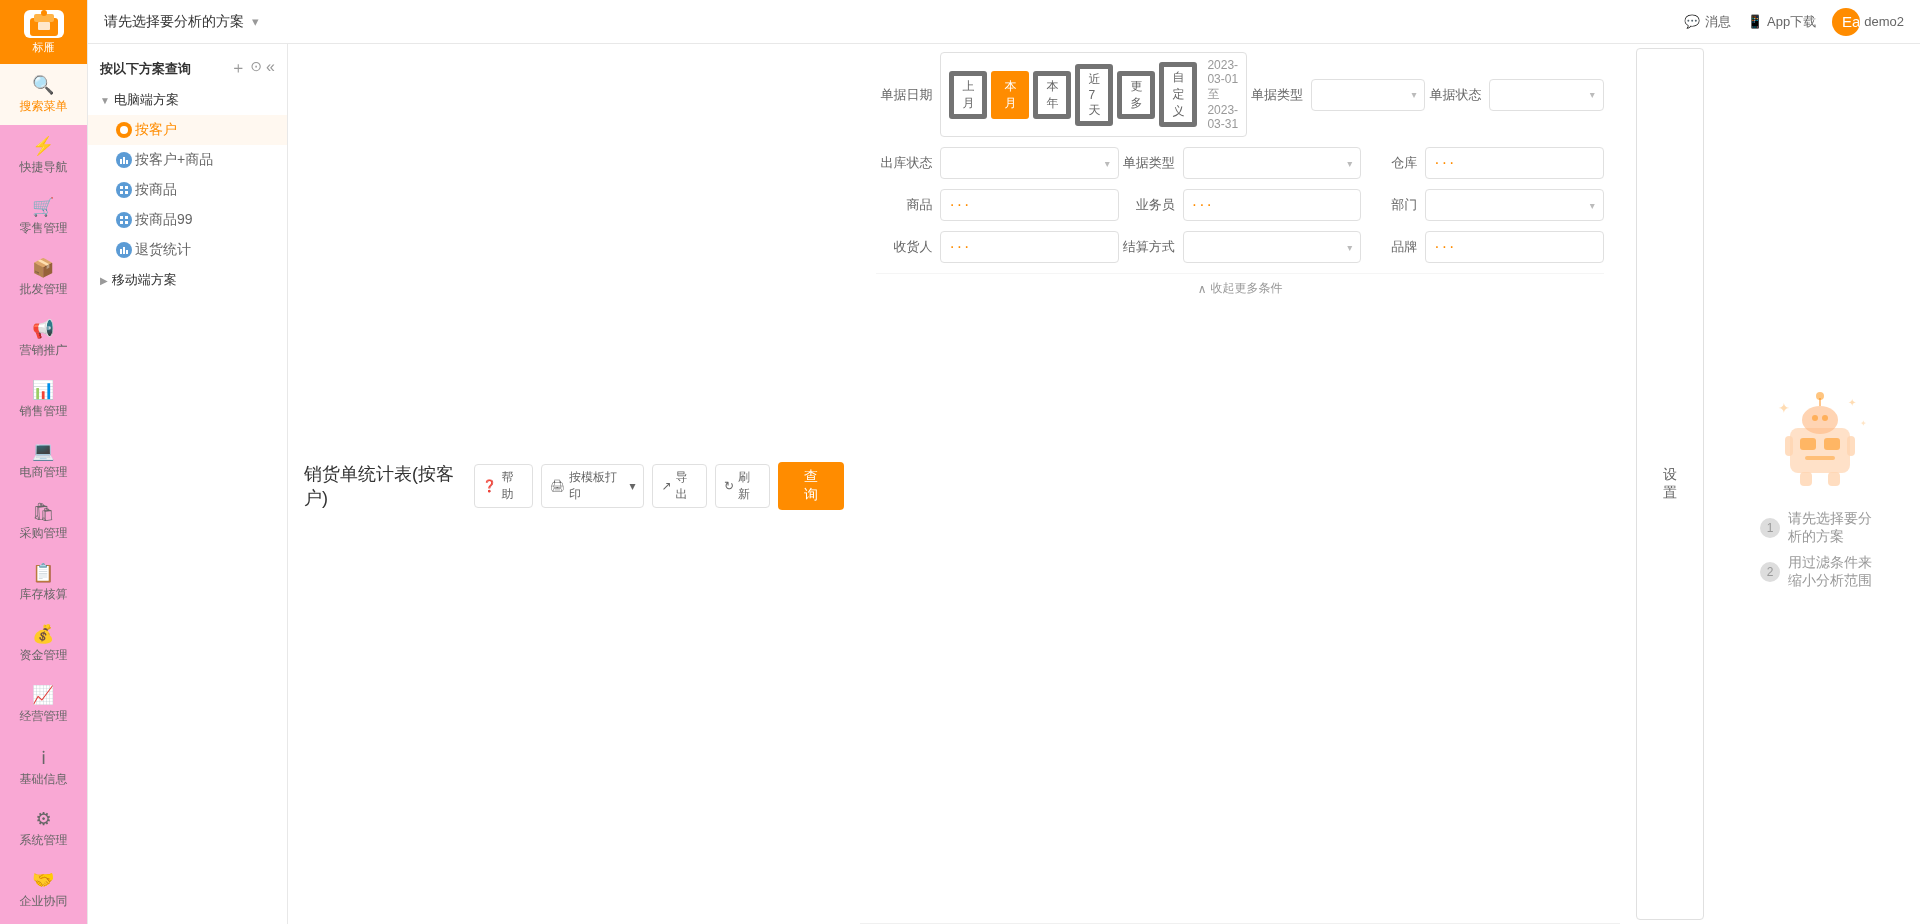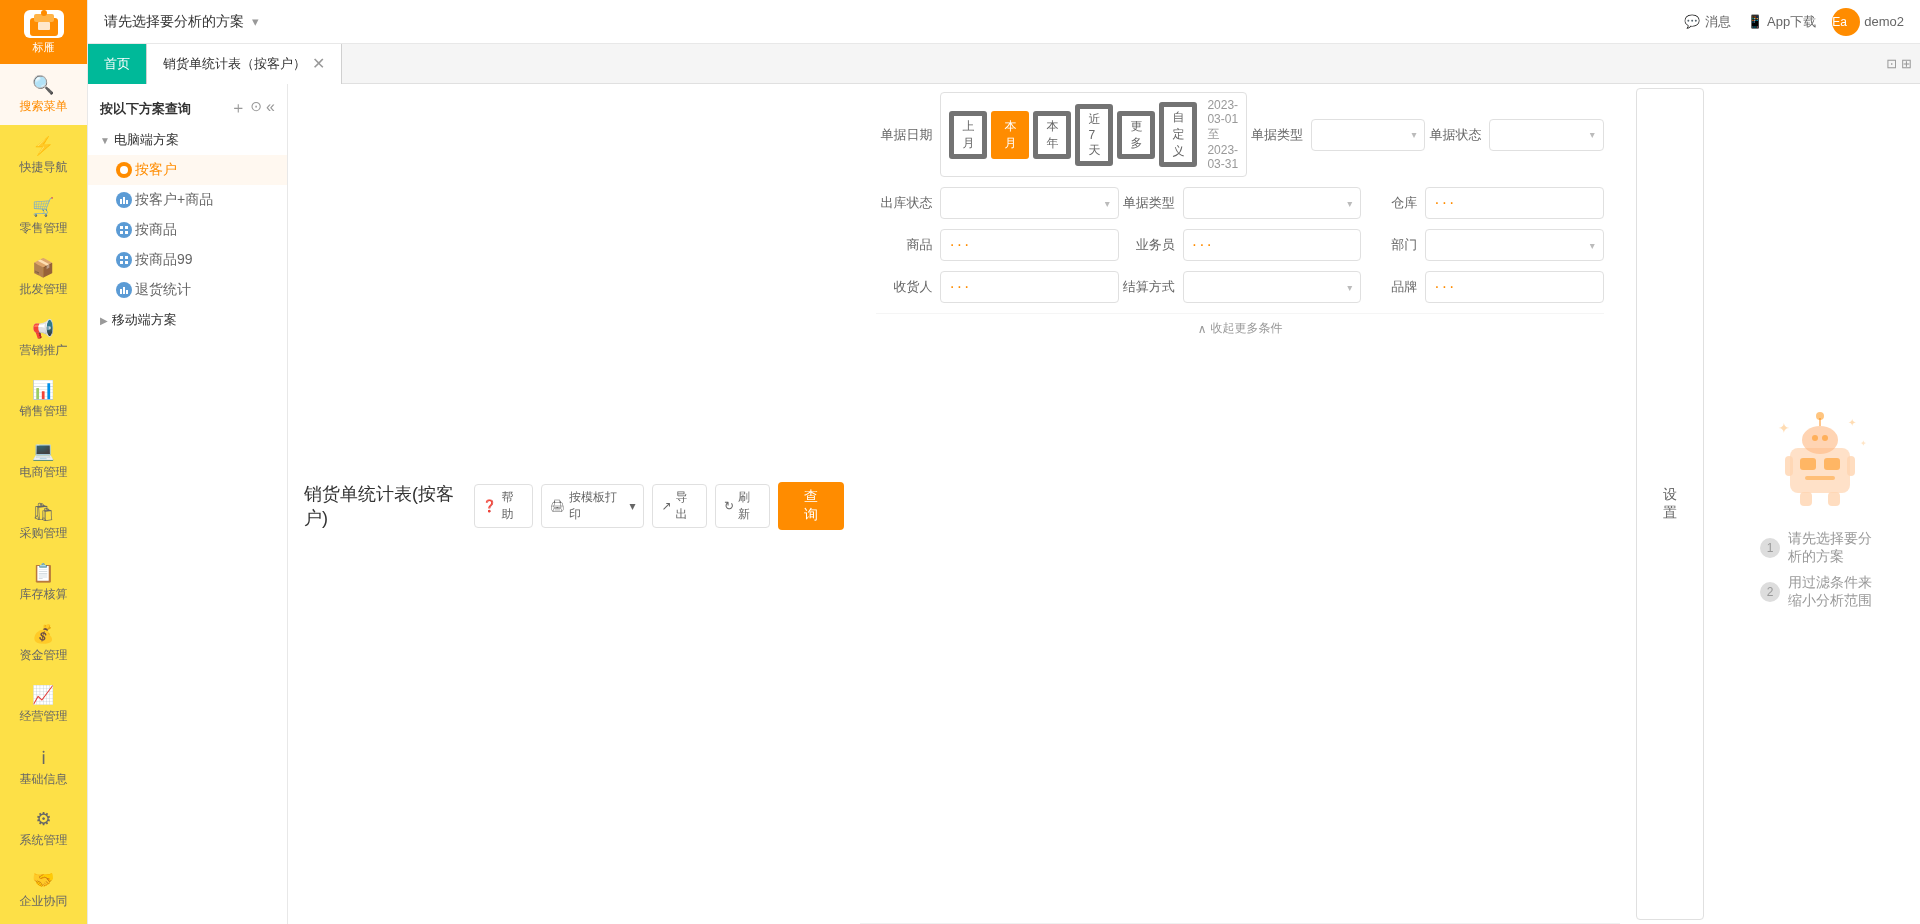--- a/index.html
+++ b/index.html
@@ -1,39 +1,39 @@
 <!DOCTYPE html>
 <html><head>
   <meta charset="utf-8">
   <style>
     * { box-sizing: border-box; margin: 0; padding: 0; }
     body { font-family: 'Microsoft YaHei', Arial, sans-serif; font-size: 13px; background: #f5f5f5; color: #333; display: flex; height: 924px; overflow: hidden; }
 
     
-    .sidebar { width: 88px; background: #fde047; display: flex; flex-direction: column; align-items: center; border-right: 1px solid #e8e8e8; height: 100%; flex-shrink: 0; }
+    .sidebar { width: 88px; background: #f9a8d4; display: flex; flex-direction: column; align-items: center; border-right: 1px solid #e8e8e8; height: 100%; flex-shrink: 0; }
     .logo-area { width: 100%; background: #ff8c00; display: flex; flex-direction: column; align-items: center; justify-content: center; padding: 10px 0; height: 64px; }
     .logo-icon { width: 40px; height: 36px; background: #fff; border-radius: 6px; display: flex; align-items: center; justify-content: center; }
     .logo-icon svg { width: 32px; height: 28px; }
     .logo-text { color: #fff; font-size: 11px; margin-top: 2px; }
     .sidebar-menu { width: 100%; flex: 1; overflow-y: auto; }
     .sidebar-item { width: 100%; display: flex; flex-direction: column; align-items: center; padding: 10px 0; cursor: pointer; color: #666; font-size: 12px; }
     .sidebar-item .si-icon { font-size: 18px; margin-bottom: 2px; }
     .sidebar-search { background: #fff8f0; color: #ff8c00; }
 
     
     .main { flex: 1; display: flex; flex-direction: column; overflow: hidden; }
 
     
     .topbar { height: 44px; background: #fff; border-bottom: 1px solid #e8e8e8; display: flex; align-items: center; padding: 0 16px; justify-content: space-between; flex-shrink: 0; }
     .topbar-left { display: flex; align-items: center; gap: 8px; }
     .topbar-title { font-size: 14px; color: #333; }
     .topbar-dropdown { color: #999; cursor: pointer; }
     .topbar-right { display: flex; align-items: center; gap: 16px; font-size: 13px; color: #666; }
     .topbar-right-item { display: flex; align-items: center; gap: 4px; cursor: pointer; }
-    .avatar { width: 28px; height: 28px; border-radius: 50%; background: #ff8c00; display: flex; align-items: center; justify-content: flex-start; color: #fff; font-size: 12px; }
+    .avatar { width: 28px; height: 28px; border-radius: 50%; background: #ff8c00; display: flex; align-items: center; justify-content: flex-end; color: #fff; font-size: 15px; }
 
     
     .tabbar { height: 40px; background: #f5f5f5; display: flex; align-items: center; flex-shrink: 0; border-bottom: 1px solid #e0e0e0; }
     .tab { height: 40px; display: flex; align-items: center; padding: 0 16px; cursor: pointer; font-size: 13px; color: #666; background: #e8e8e8; border-right: 1px solid #d0d0d0; gap: 6px; }
     .tab.active { background: #fff; color: #333; border-bottom: none; }
     .tab .tab-close { color: #999; font-size: 16px; cursor: pointer; }
     .tab-home { background: #00b999; color: #fff; }
     .tab-expand { margin-left: auto; display: flex; align-items: center; gap: 4px; padding-right: 8px; color: #999; cursor: pointer; }
 
     
@@ -194,33 +194,20 @@
       </div>
       <div class="topbar-right-item">
         <div class="avatar">
           <span>Ea</span>
         </div>
         <span>demo2</span>
       </div>
     </div>
   </div>
 
-  <div class="tabbar">
-    <div class="tab tab-home">
-      <span>首页</span>
-    </div>
-    <div class="tab active">
-      <span>销货单统计表（按客户）</span>
-      <span class="tab-close">✕</span>
-    </div>
-    <div class="tab-expand">
-      <span style="cursor:pointer;color:#999;">⊡</span>
-      <span style="cursor:pointer;color:#999;">⊞</span>
-    </div>
-  </div>
 
   <div class="content">
 
     <div class="scheme-panel">
       <div class="scheme-panel-header">
         <span class="scheme-panel-title">按以下方案查询</span>
         <div class="scheme-panel-actions">
           <span title="添加">＋</span>
           <span title="编辑" style="font-size:14px;">⊙</span>
           <span title="收起">«</span>

